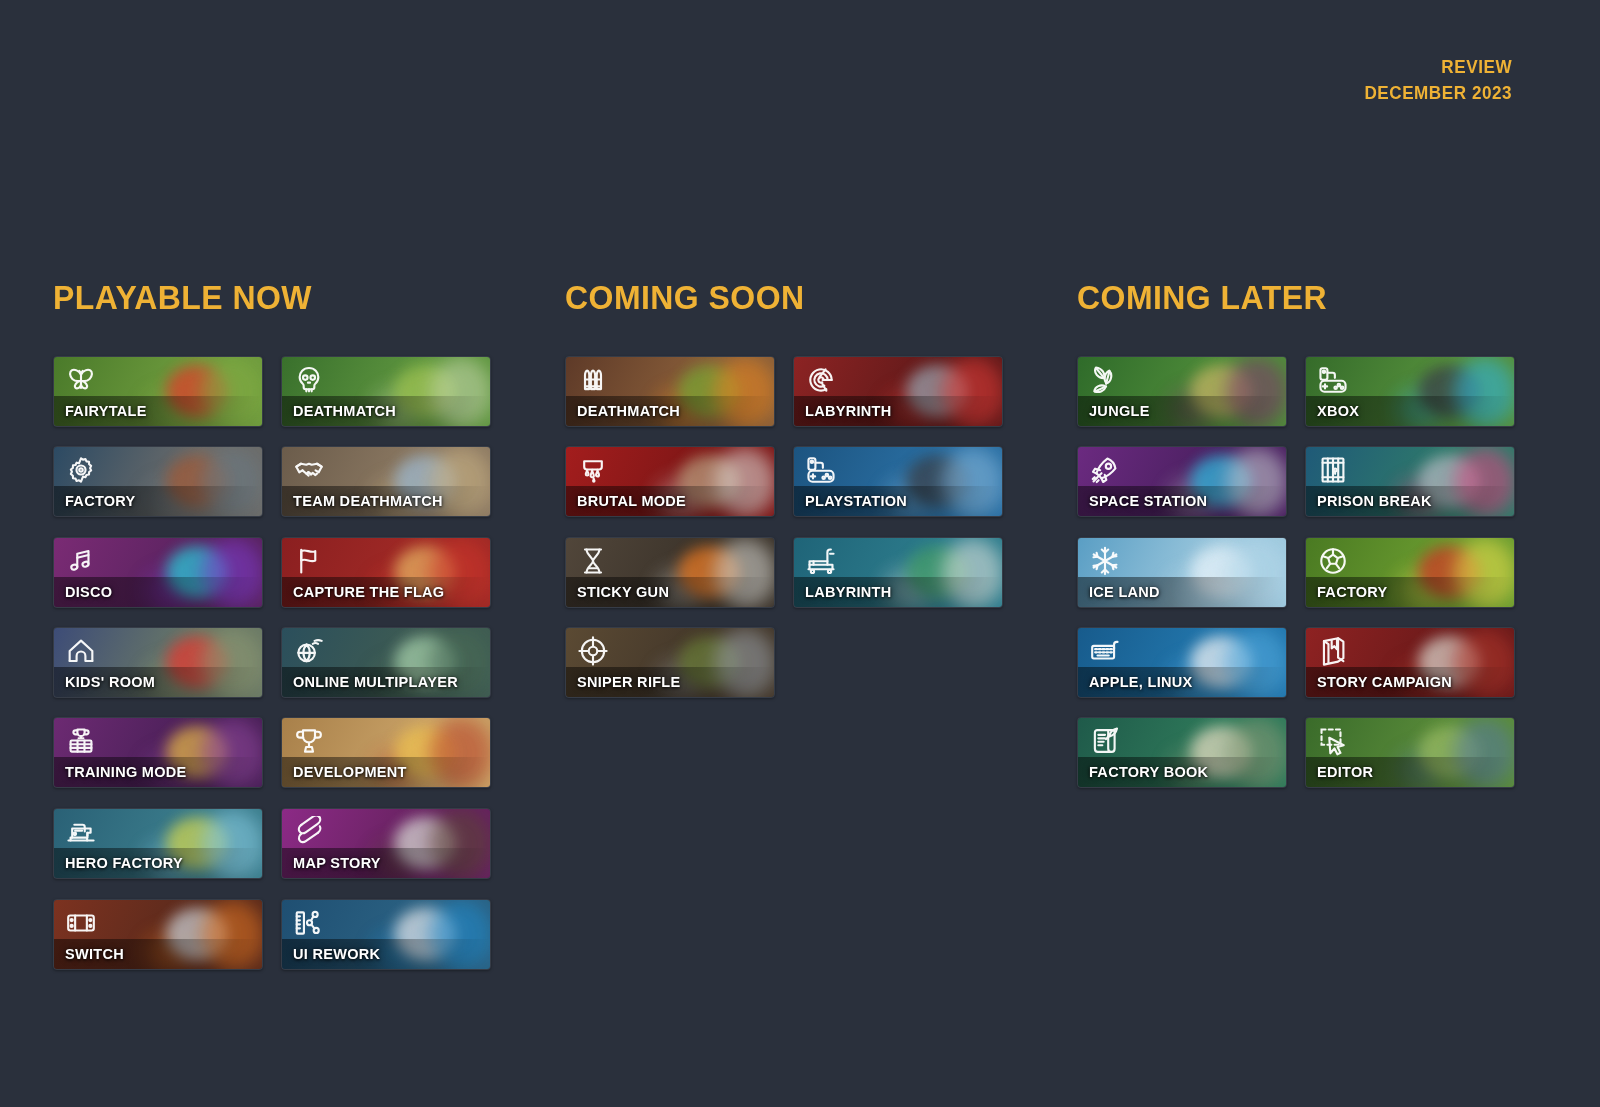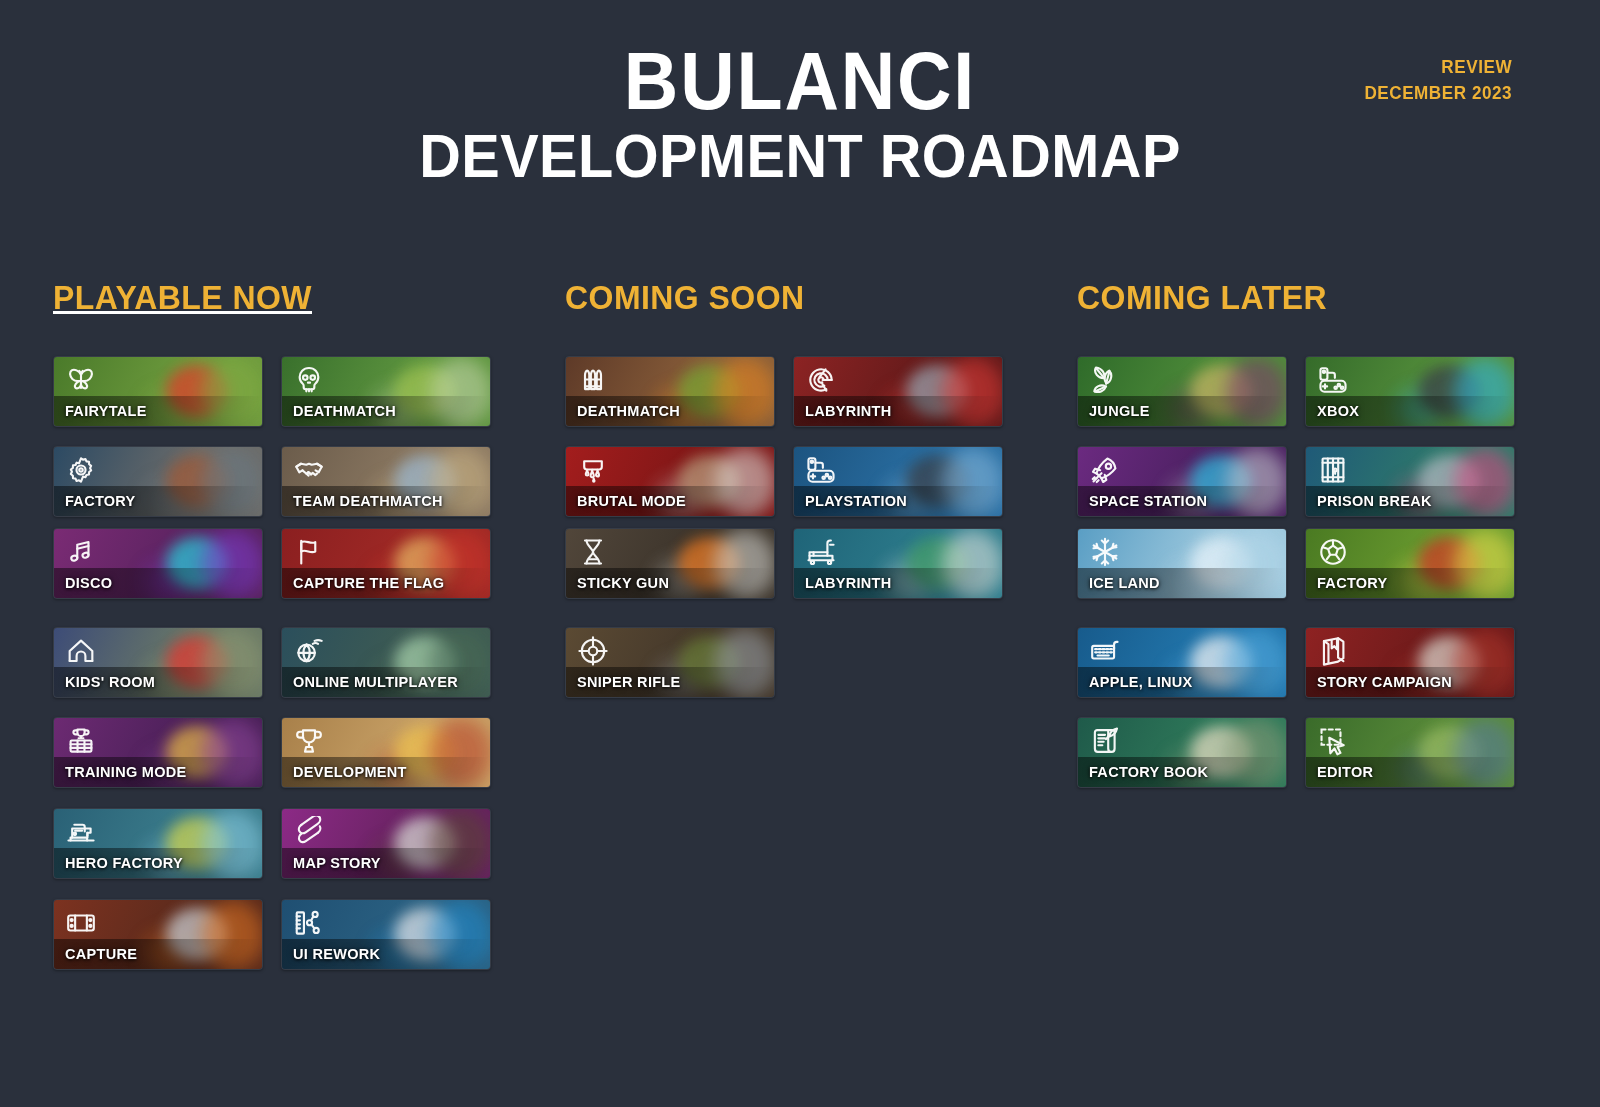--- a/index.html
+++ b/index.html
@@ -60,21 +60,21 @@
     font-weight: 700;
     line-height: 1.35;
     transform: scaleX(0.9);
     transform-origin: right center;
   }
   #review-line1 { font-size: 19px; letter-spacing: 0.6px; }
   #review-line2 { font-size: 19px; letter-spacing: 0.6px; }
 
   
   .column { position: absolute; top: 278px; }
-  #col-0 { left: 53px;   width: 440px; text-decoration: underline; }
+  #col-0 { left: 53px;   width: 440px; }
   #col-1 { left: 565px;  width: 440px; }
   #col-2 { left: 1077px; width: 440px; }
 
   .column-heading {
     font-size: 34px;
     font-weight: 700;
     color: #efb235;
     letter-spacing: 0.5px;
     transform: scaleX(0.94);
     transform-origin: left center;
@@ -95,21 +95,21 @@
     height: 71px;
     border-radius: 4px;
     overflow: hidden;
     border: 1px solid rgba(255,255,255,0.06);
     box-shadow: 0 1px 3px rgba(0,0,0,0.35);
   }
   .card.c0 { left: 0px; }
   .card.c1 { left: 228px; }
   .card.r0 { top: 0px; }
   .card.r1 { top: 90px; }
-  .card.r2 { top: 172px; }
+  .card.r2 { top: 181px; }
   .card.r3 { top: 271px; }
   .card.r4 { top: 361px; }
   .card.r5 { top: 452px; }
   .card.r6 { top: 543px; }
 
   .card-bg {
     position: absolute;
     inset: 0;
   }
 
@@ -157,24 +157,20 @@
     letter-spacing: 0.3px;
     white-space: nowrap;
     text-shadow: 0 1px 3px rgba(0,0,0,0.9), 0 0 6px rgba(0,0,0,0.6);
     z-index: 3;
   }
 </style>
 </head>
 <body>
 
 <div id="header">
-  <div id="title-block">
-    <div id="main-title">BULANCI</div>
-    <div id="sub-title">DEVELOPMENT ROADMAP</div>
-  </div>
   <div id="review-block">
     <div id="review-line1">REVIEW</div>
     <div id="review-line2">DECEMBER 2023</div>
   </div>
 </div>
 
 <div class="column" id="col-0">
   <div class="column-heading">PLAYABLE NOW</div>
   <div class="card-grid">
       <div class="card c0 r0">
@@ -397,21 +393,21 @@
         <div class="card-icon">
           <svg viewBox="0 0 24 24">
             <rect fill="none" stroke="currentColor" stroke-width="1.6" stroke-linecap="round" stroke-linejoin="round" x="2.4" y="6.4" width="19.2" height="11.2" rx="1.6"></rect>
             <path fill="none" stroke="currentColor" stroke-width="1.6" stroke-linecap="round" stroke-linejoin="round" d="M7.6 6.4v11.2M16.4 6.4v11.2"></path>
             <circle fill="none" stroke="currentColor" stroke-width="1.6" stroke-linecap="round" stroke-linejoin="round" cx="5" cy="9.8" r="0.8"></circle>
             <circle fill="none" stroke="currentColor" stroke-width="1.6" stroke-linecap="round" stroke-linejoin="round" cx="5" cy="14.2" r="0.8"></circle>
             <circle fill="none" stroke="currentColor" stroke-width="1.6" stroke-linecap="round" stroke-linejoin="round" cx="19" cy="9.8" r="0.8"></circle>
             <circle fill="none" stroke="currentColor" stroke-width="1.6" stroke-linecap="round" stroke-linejoin="round" cx="19" cy="14.2" r="0.8"></circle>
           </svg>
         </div>
-        <div class="card-label">CAPTURE</div>
+        <div class="card-label">SWITCH</div>
       </div>
       <div class="card c1 r6">
         <div class="card-bg" style="background: linear-gradient(115deg, rgb(31, 79, 114) 0%, rgb(43, 98, 131) 62%, rgb(43, 98, 131) 100%);"></div>
         <div class="card-art">
           <div class="art-blob" style="left: 4px; top: 40px; width: 48px; height: 40px; background: rgb(42, 137, 196); filter: blur(11px); opacity: 0.42;"></div>
           <div class="art-blob" style="left: 26px; top: 16px; width: 62px; height: 52px; background: rgb(223, 227, 232); filter: blur(7px); opacity: 0.8;"></div>
           <div class="art-blob" style="left: 62px; top: 8px; width: 62px; height: 70px; background: rgb(42, 137, 196); filter: blur(9px); opacity: 0.62;"></div>
         </div>
         <div class="card-scrim"></div>
         <div class="card-icon">

